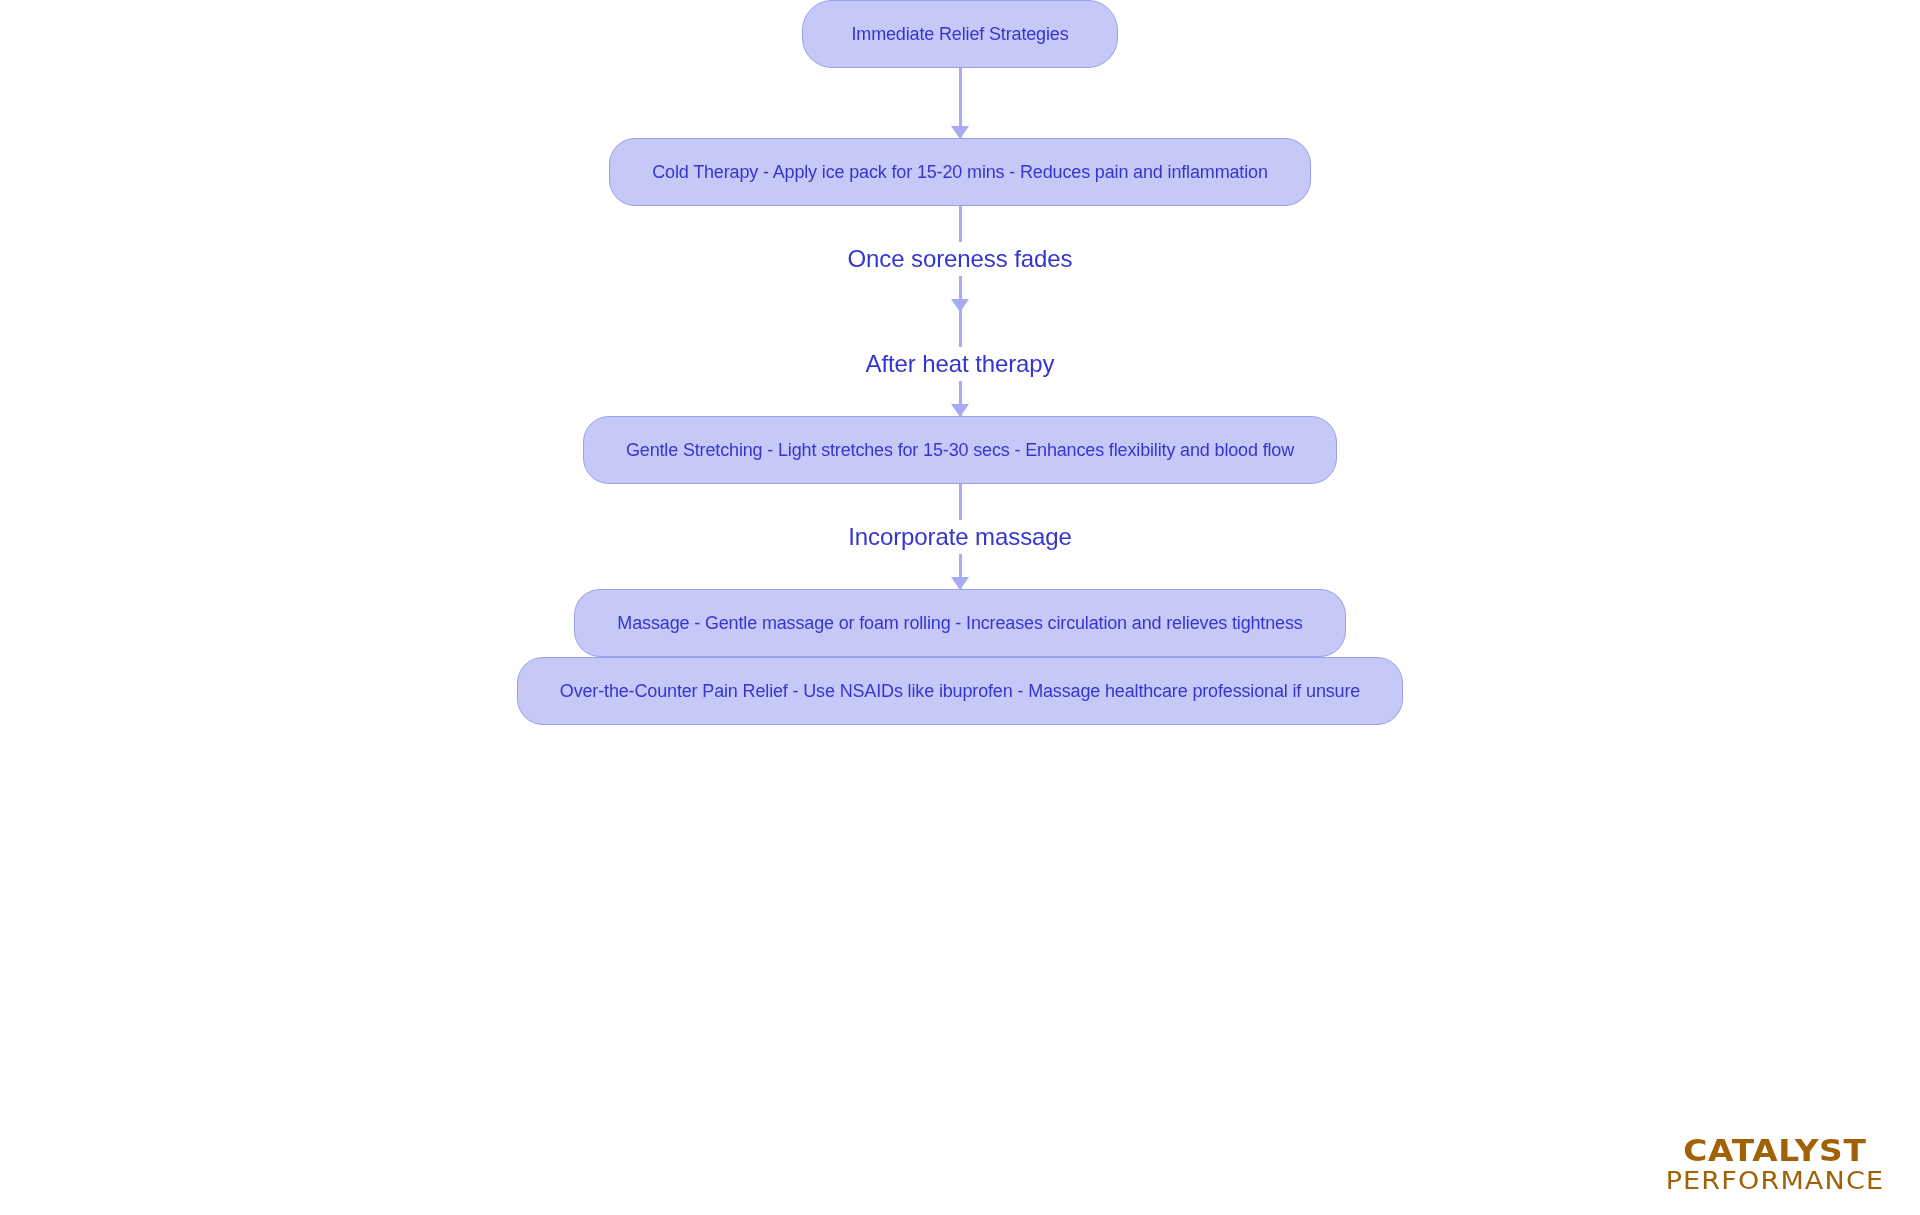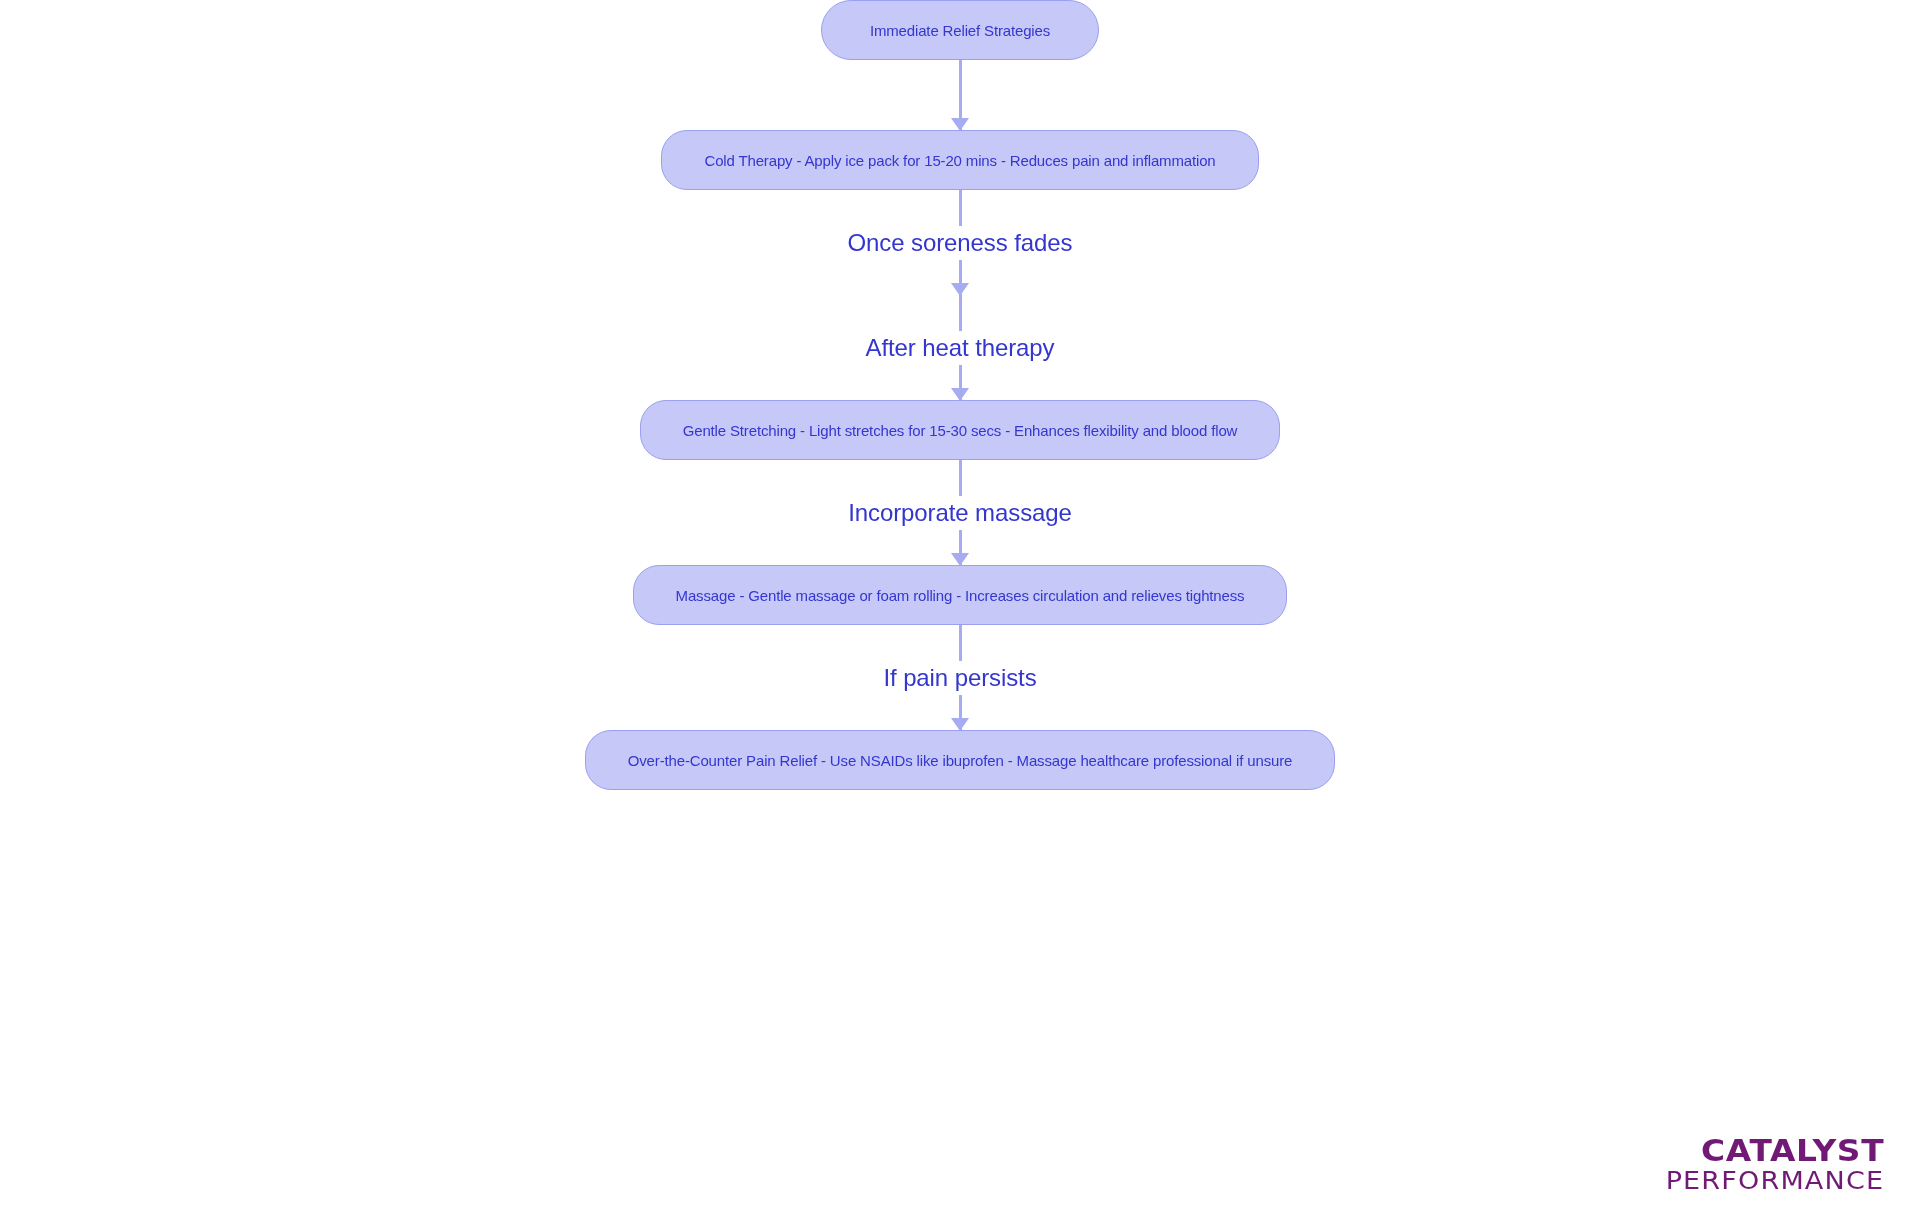--- a/index.html
+++ b/index.html
@@ -35,28 +35,28 @@
     align-items: center;
   }
 
   
   .node {
     box-sizing: border-box;
     background: #c6c9f8;
     border: 1.6px solid #9aa0ee;
     border-radius: 26px;
     color: #3436cf;
-    font-size: 15px;
+    font-size: 18px;
     line-height: 1;
     letter-spacing: -0.15px;
     display: flex;
     align-items: center;
     justify-content: center;
     text-align: center;
-    height: 60px;
+    height: 68px;
     padding: 0 42px;
     white-space: nowrap;
   }
   .node.start {
     border-radius: 30px;
     padding: 0 48px;
   }
 
   
   .connector {
@@ -99,22 +99,22 @@
     white-space: nowrap;
   }
   .connector.short { height: 70px; }
   .connector.labeled { height: 105px; }
 
   
   .brand-logo {
     position: absolute;
     right: 36px;
     bottom: 22px;
-    text-align: right;
-    color: #701a75;
+    text-align: center;
+    color: #a16207;
     user-select: none;
   }
   .brand-logo .brand-top {
     font-family: "DejaVu Sans", sans-serif;
     font-weight: 700;
     font-size: 31px;
     line-height: 1.02;
     letter-spacing: 0.6px;
     display: block;
     transform: scaleX(1.06);
@@ -165,25 +165,20 @@
     <div class="connector labeled">
       <span class="stem"></span>
       <span class="edge-label">Incorporate massage</span>
       <span class="arrowhead"></span>
     </div>
 
     <div class="node">Massage - Gentle massage or foam rolling - Increases circulation and relieves tightness</div>
 
 
 
-    <div class="connector labeled">
-      <span class="stem"></span>
-      <span class="edge-label">If pain persists</span>
-      <span class="arrowhead"></span>
-    </div>
 
     <div class="node">Over-the-Counter Pain Relief - Use NSAIDs like ibuprofen - Massage healthcare professional if unsure</div>
 
   </div>
 
   <div class="brand-logo">
     <span class="brand-top">CATALYST</span>
     <span class="brand-bottom">PERFORMANCE</span>
   </div>
 

